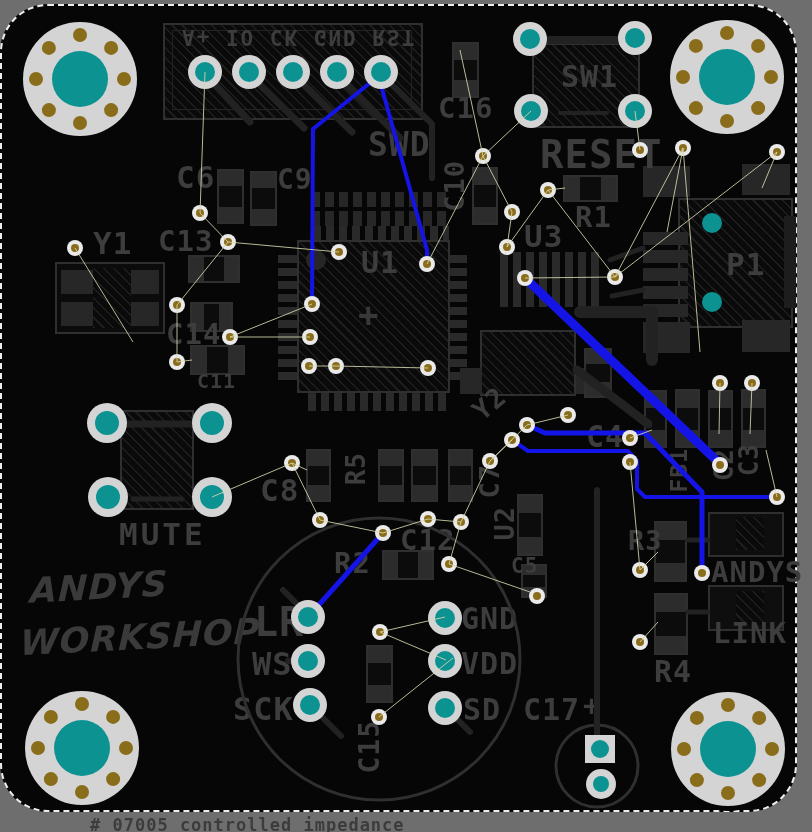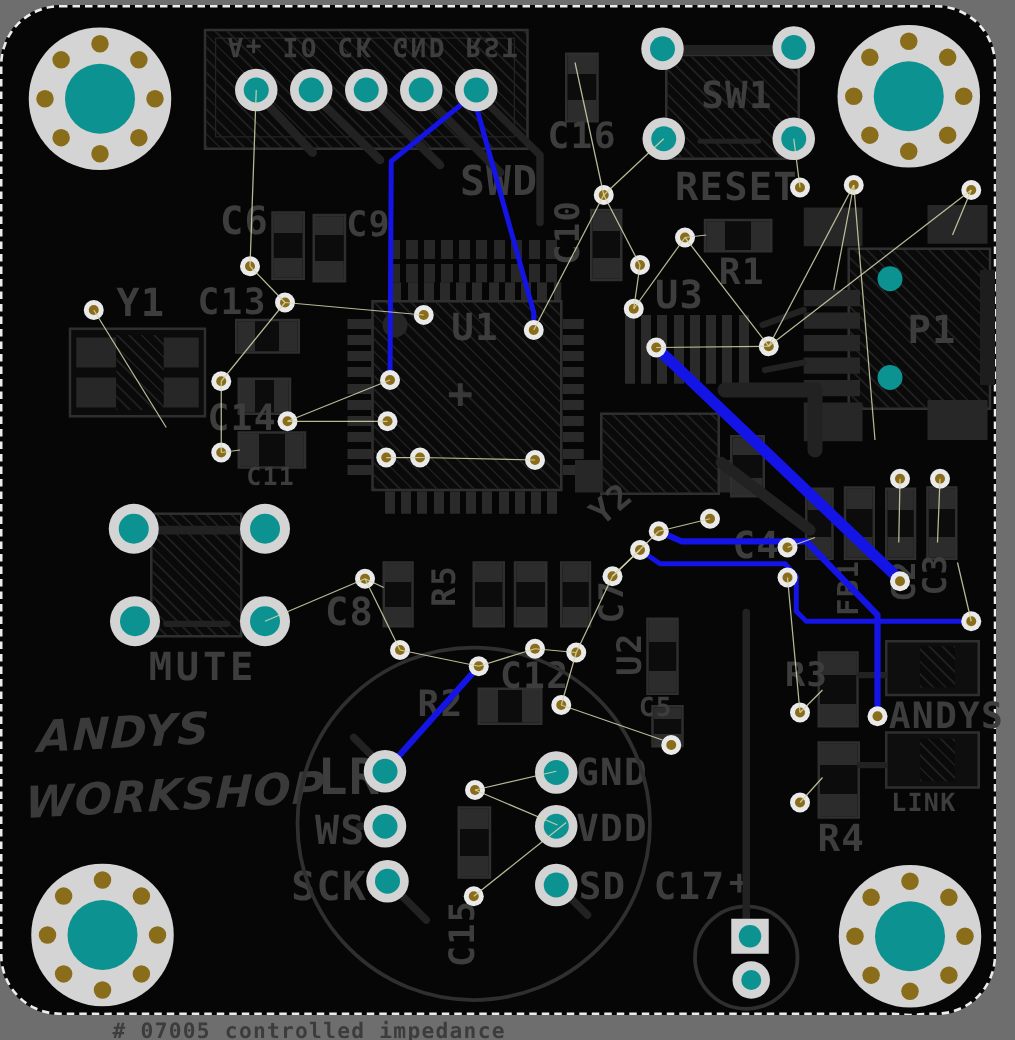--- a/index.html
+++ b/index.html
@@ -94,21 +94,21 @@
     <div class="part cap" style="left:517px;top:494px;width:26px;height:62px"></div>
     <div class="part cap" style="left:521px;top:564px;width:26px;height:34px"></div>
     <div class="part cap" style="left:366px;top:645px;width:27px;height:58px"></div>
   </div>
 
   <div class="labels">
     <div class="lbl flipv" style="left:182px;top:26px;font-size:21px;letter-spacing:2px">A+ IO CK GND RST</div>
     <div class="lbl" style="left:368px;top:128px;font-size:33px">SWD</div>
     <div class="lbl" style="left:438px;top:94px;font-size:29px">C16</div>
     <div class="lbl" style="left:561px;top:62px;font-size:30px">SW1</div>
-    <div class="lbl" style="left:540px;top:135px;font-size:31px">RESET</div>
+    <div class="lbl" style="left:540px;top:135px;font-size:39px">RESET</div>
     <div class="lbl vlbl" style="left:441px;top:160px;font-size:27px">C10</div>
     <div class="lbl" style="left:176px;top:162px;font-size:31px">C6</div>
     <div class="lbl" style="left:277px;top:166px;font-size:28px">C9</div>
     <div class="lbl" style="left:93px;top:228px;font-size:31px">Y1</div>
     <div class="lbl" style="left:158px;top:227px;font-size:29px">C13</div>
     <div class="lbl" style="left:166px;top:320px;font-size:29px">C14</div>
     <div class="lbl" style="left:197px;top:371px;font-size:20px">C11</div>
     <div class="lbl" style="left:361px;top:248px;font-size:30px">U1</div>
     <div class="lbl" style="left:358px;top:298px;font-size:34px;color:#383838">+</div>
     <div class="lbl" style="left:524px;top:221px;font-size:31px">U3</div>
@@ -122,21 +122,21 @@
     <div class="lbl vlbl" style="left:476px;top:464px;font-size:27px">C7</div>
     <div class="lbl vlbl" style="left:491px;top:506px;font-size:27px">U2</div>
     <div class="lbl" style="left:511px;top:556px;font-size:21px">C5</div>
     <div class="lbl" style="left:586px;top:422px;font-size:30px">C4</div>
     <div class="lbl" style="left:472px;top:390px;font-size:27px;transform:rotate(-40deg)">Y2</div>
     <div class="lbl vlbl" style="left:668px;top:448px;font-size:23px">FB1</div>
     <div class="lbl vlbl" style="left:711px;top:448px;font-size:26px">C2</div>
     <div class="lbl vlbl" style="left:736px;top:443px;font-size:26px">C3</div>
     <div class="lbl" style="left:628px;top:527px;font-size:27px">R3</div>
     <div class="lbl" style="left:711px;top:558px;font-size:29px">ANDYS</div>
-    <div class="lbl" style="left:713px;top:632px;font-size:20px">LINK</div>
+    <div class="lbl" style="left:713px;top:619px;font-size:29px">LINK</div>
     <div class="lbl" style="left:654px;top:657px;font-size:30px">R4</div>
     <div class="lbl" style="left:254px;top:602px;font-size:40px">LR</div>
     <div class="lbl" style="left:252px;top:648px;font-size:32px">WS</div>
     <div class="lbl" style="left:233px;top:693px;font-size:32px">SCK</div>
     <div class="lbl" style="left:461px;top:604px;font-size:30px">GND</div>
     <div class="lbl" style="left:461px;top:649px;font-size:30px">VDD</div>
     <div class="lbl" style="left:463px;top:695px;font-size:30px">SD</div>
     <div class="lbl" style="left:523px;top:695px;font-size:30px">C17</div>
     <div class="lbl" style="left:583px;top:692px;font-size:28px">+</div>
     <div class="lbl vlbl" style="left:356px;top:720px;font-size:28px">C15</div>

